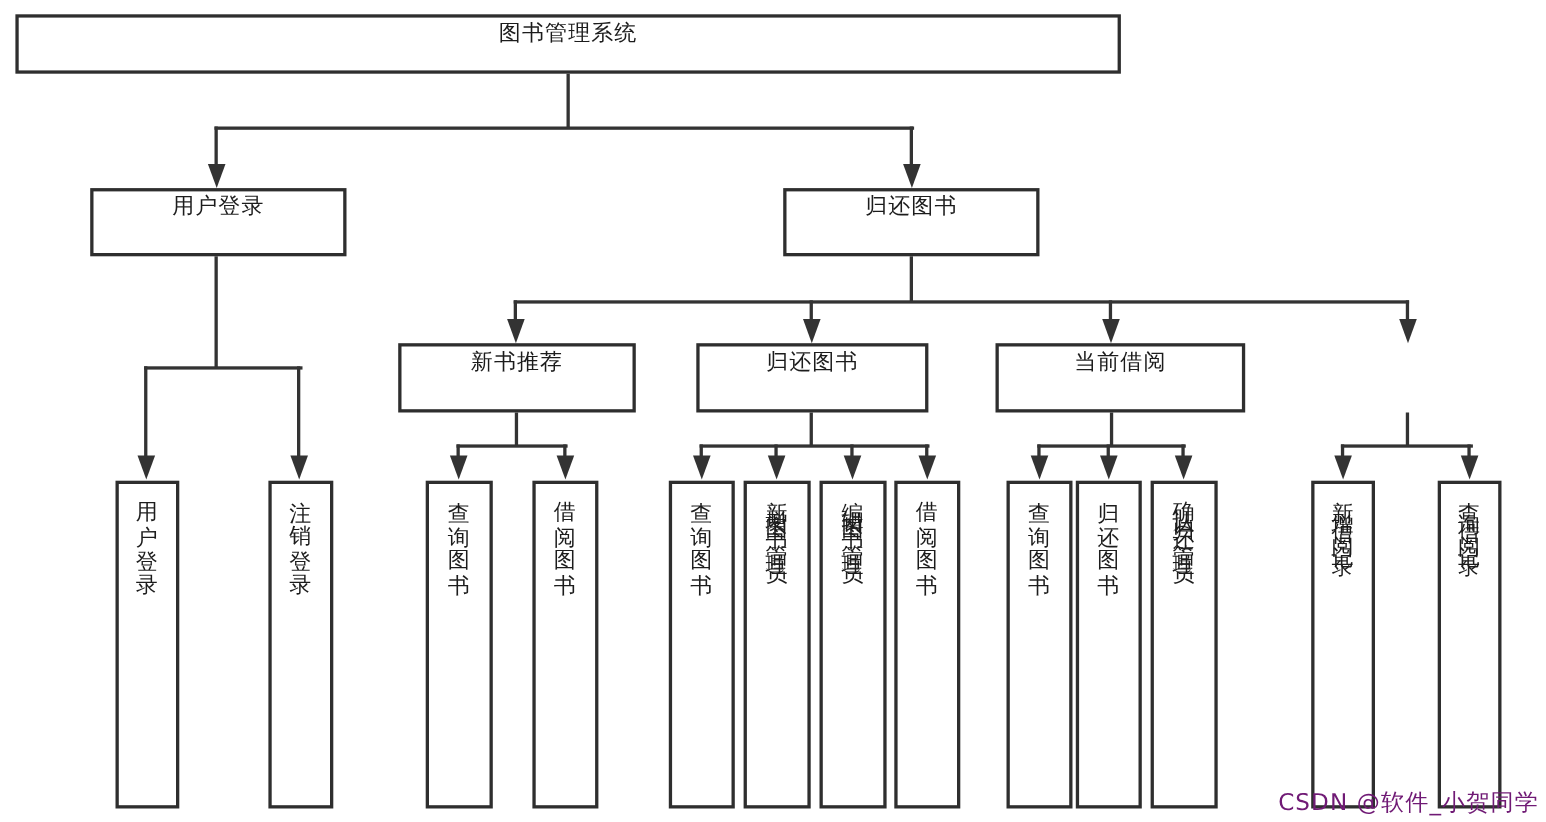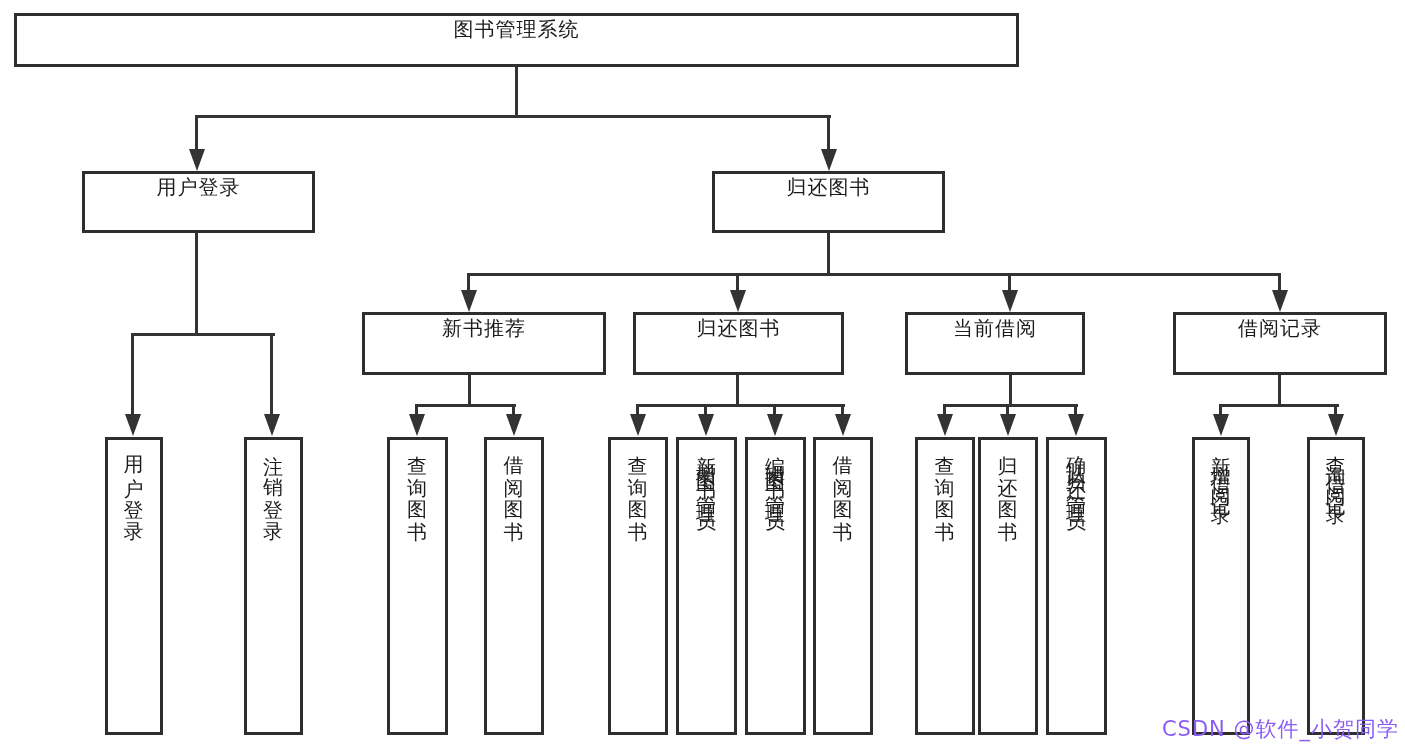--- a/index.html
+++ b/index.html
@@ -36,21 +36,21 @@
   .ah{
     position:absolute;width:0;height:0;
     border-left:8px solid transparent;
     border-right:8px solid transparent;
     border-top:22px solid #333333;
   }
   #watermark{
     position:absolute;
     right:6px;bottom:4px;
     font-size:21px;
-    color:#8b5cf6;
+    color:#701a75;
     letter-spacing:1px;
     white-space:nowrap;
   }
 </style>
 </head>
 <body>
 
 <div id="canvas">
 
   <div class="node hnode" style="left:14px;top:13px;width:1005px;height:54px">
@@ -58,35 +58,32 @@
   </div>
 
   <div class="node hnode" style="left:82px;top:171px;width:233px;height:62px">
     <span>用户登录</span>
   </div>
 
   <div class="node hnode" style="left:712px;top:171px;width:233px;height:62px">
     <span>归还图书</span>
   </div>
 
-  <div class="node hnode" style="left:362px;top:312px;width:244px;height:63px">
+  <div class="node hnode" style="left:362px;top:312px;width:216px;height:63px">
     <span>新书推荐</span>
   </div>
 
   <div class="node hnode" style="left:633px;top:312px;width:211px;height:63px">
     <span>归还图书</span>
   </div>
 
-  <div class="node hnode" style="left:905px;top:312px;width:180px;height:63px">
+  <div class="node hnode" style="left:905px;top:312px;width:227px;height:63px">
     <span>当前借阅</span>
   </div>
 
-  <div class="node hnode" style="left:1173px;top:312px;width:214px;height:63px">
-    <span>借阅记录</span>
-  </div>
 
   <div class="node leaf" style="left:105px;top:437px;width:58px;height:298px">
     <span>用户登录</span>
   </div>
 
   <div class="node leaf" style="left:244px;top:437px;width:59px;height:298px">
     <span>注销登录</span>
   </div>
 
   <div class="node leaf" style="left:387px;top:437px;width:61px;height:298px">

